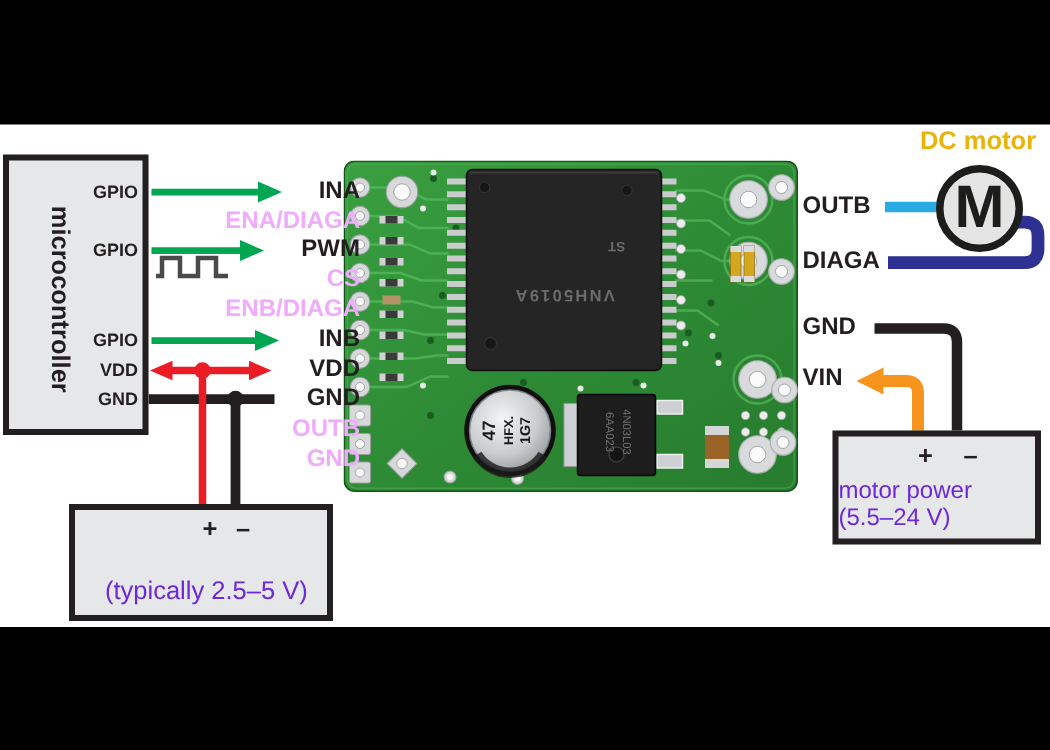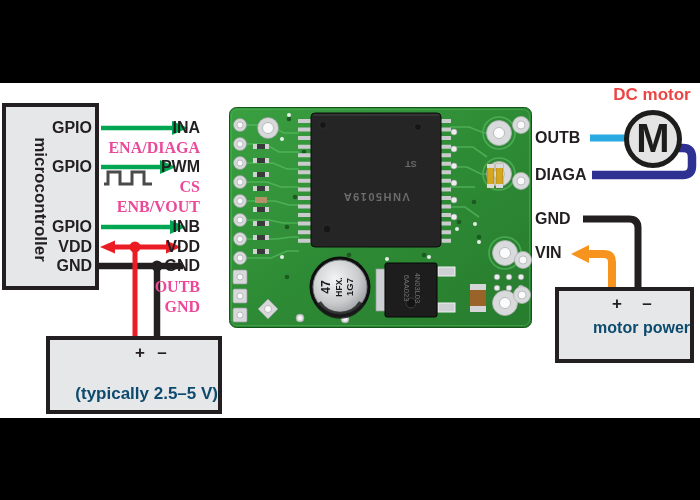--- a/index.html
+++ b/index.html
@@ -10,45 +10,45 @@
   }
   .canvas { position:absolute; left:0; top:83px; width:700px; height:335px; background:#ffffff; }
   svg.wires { position:absolute; left:0; top:0; width:700px; height:500px; z-index:3; }
   svg.pcb   { position:absolute; left:229px; top:107px; z-index:2; }
   svg text { font-family:"Liberation Sans", sans-serif; }
 
   .lbl {
     position:absolute; font-weight:bold; font-size:16px; color:#231F20;
     white-space:nowrap; transform:translateY(-52%); z-index:4; line-height:1;
   }
-  .r-align { right:500px; text-align:left; }
-  .mcu-pin { right:608px; text-align:right; font-size:16px;margin-left:48px; }
+  .r-align { right:460px; text-align:left; }
+  .mcu-pin { right:608px; text-align:right; font-size:12px;margin-left:48px; }
   .out-pin { left:535px; }
-  .muted { color:#ec4899;font-family:Liberation Serif, serif; }
+  .muted { color:#f0abfc; }
 
   .box {
     position:absolute; background:#E6E7E8; border:4px solid #231F20; z-index:4;
   }
   .mcu-box { left:2px; top:103px; width:97px; height:187px; }
   .mcu-label {
     position:absolute; left:-46px; top:84px; width:160px; text-align:center;
     transform:rotate(90deg); font-weight:bold; font-size:17px; color:#231F20; line-height:1;
   }
   .logic-box { left:46px; top:336px; width:176px; height:78px; }
   .motor-box { left:555px; top:287px; width:139px; height:76px; }
   .pm { position:absolute; transform:translateX(-50%); top:4px; font-weight:bold; font-size:17px; color:#231F20; line-height:18px; }
-  .pw-line { position:absolute; left:0; right:0; text-align:right; font-weight:bold; color:#0c4a6e; line-height:18px; }
+  .pw-line { position:absolute; left:0; right:0; text-align:left; font-weight:normal; color:#6d28d9; line-height:18px; }
   .logic-box .pw-name  { top:26px; font-size:17px; }
-  .logic-box .pw-range { top:45px; font-size:17px; }
+  .logic-box .pw-range { top:45px; font-size:17px;margin-left:20px; }
   .motor-box .pw-name  { top:28px; font-size:16px; }
   .motor-box .pw-range { top:46px; font-size:16px; }
 
   .motor-title {
     position:absolute; left:652px; top:95px; transform:translate(-50%,-52%);
-    font-weight:bold; font-size:17px; color:#ef4444; z-index:4; white-space:nowrap;
+    font-weight:bold; font-size:17px; color:#eab308; z-index:4; white-space:nowrap;
   }
   .motor-circle {
     position:absolute; left:624px; top:110px; width:58px; height:58px;
     background:#E3E4E3; border:5px solid #1D1D1B; border-radius:50%; z-index:4;
     display:flex; align-items:center; justify-content:center;
   }
   .motor-m { font-weight:bold; font-size:40px; color:#1D1D1B; line-height:1; padding-bottom:2px; }
 </style>
 </head>
 <body>
@@ -316,21 +316,21 @@
   <div class="lbl mcu-pin" style="top:128px">GPIO</div>
   <div class="lbl mcu-pin" style="top:167px">GPIO</div>
   <div class="lbl mcu-pin" style="top:227px">GPIO</div>
   <div class="lbl mcu-pin" style="top:247px">VDD</div>
   <div class="lbl mcu-pin" style="top:266px">GND</div>
 
   <div class="lbl r-align" style="top:128px">INA</div>
   <div class="lbl r-align muted" style="top:148px">ENA/DIAGA</div>
   <div class="lbl r-align" style="top:167px">PWM</div>
   <div class="lbl r-align muted" style="top:187px">CS</div>
-  <div class="lbl r-align muted" style="top:207px">ENB/VOUT</div>
+  <div class="lbl r-align muted" style="top:207px">ENB/DIAGA</div>
   <div class="lbl r-align" style="top:227px">INB</div>
   <div class="lbl r-align" style="top:247px">VDD</div>
   <div class="lbl r-align" style="top:266px">GND</div>
   <div class="lbl r-align muted" style="top:287px">OUTB</div>
   <div class="lbl r-align muted" style="top:307px">GND</div>
 
   <div class="lbl out-pin" style="top:138px">OUTB</div>
   <div class="lbl out-pin" style="top:175px">DIAGA</div>
   <div class="lbl out-pin" style="top:219px">GND</div>
   <div class="lbl out-pin" style="top:253px">VIN</div>
@@ -343,14 +343,15 @@
   <div class="box logic-box">
     <span class="pm" style="left:90px">+</span>
     <span class="pm" style="left:112px">–</span>
     <div class="pw-line pw-range">(typically 2.5–5 V)</div>
   </div>
 
   <div class="box motor-box">
     <span class="pm" style="left:58px">+</span>
     <span class="pm" style="left:88px">–</span>
     <div class="pw-line pw-name">motor power</div>
+    <div class="pw-line pw-range">(5.5–24 V)</div>
   </div>
 </div>
 
 </body></html>

